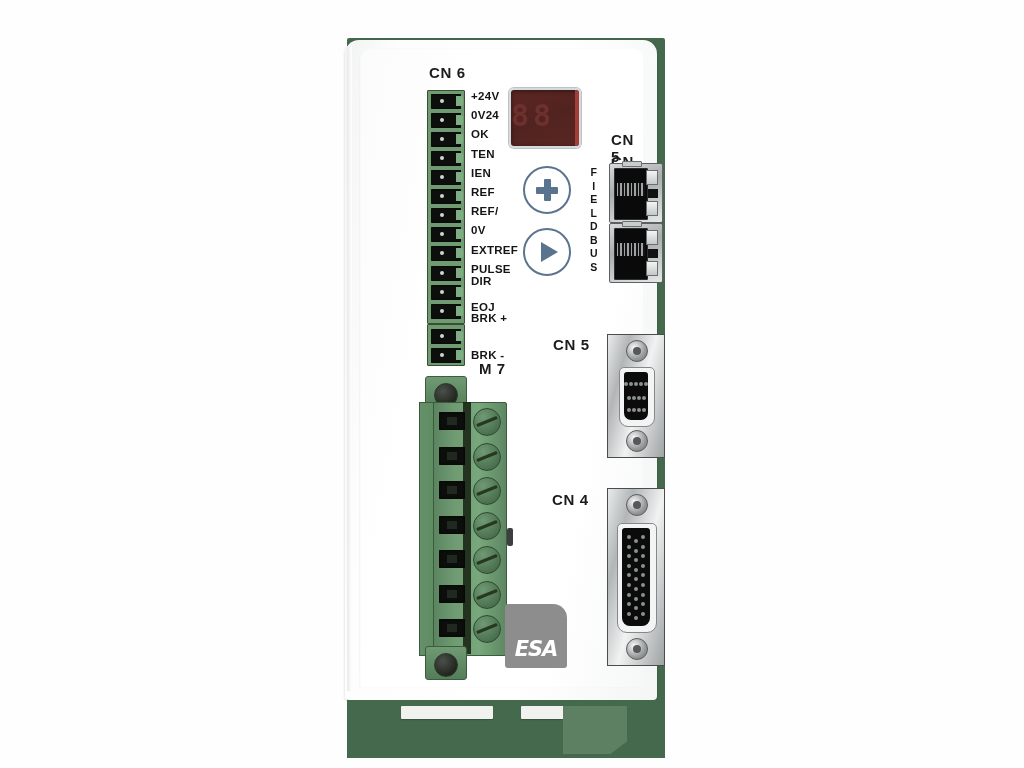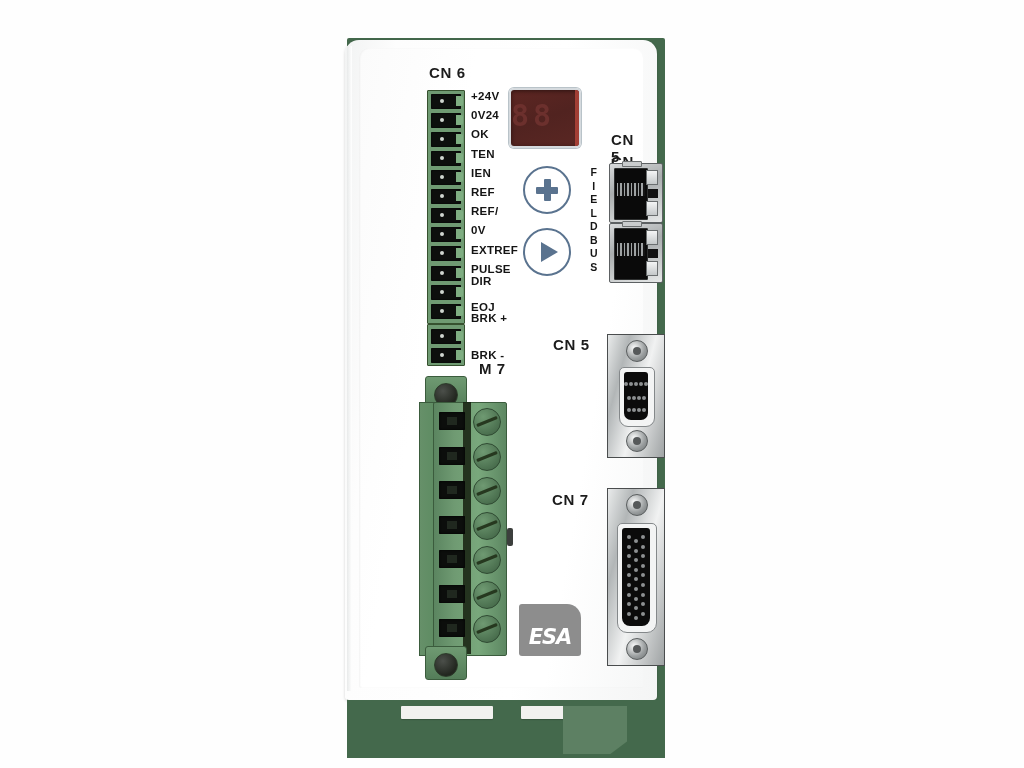--- a/index.html
+++ b/index.html
@@ -232,21 +232,21 @@
   }
   .m1-darkbar{
     position:absolute;left:44px;top:24px;width:8px;height:252px;background:#16200f;opacity:.85;
   }
   .m1-nub{
     position:absolute;left:88px;top:150px;width:6px;height:18px;background:#3c3f3d;border-radius:2px;
   }
 
   
   .esa{
-    position:absolute;left:160px;top:556px;width:62px;height:52px;
+    position:absolute;left:146px;top:556px;width:62px;height:64px;
     background:#8d8d8d;border-radius:3px 14px 3px 3px;
   }
   .esa-text{
     position:absolute;left:0;bottom:7px;width:62px;text-align:center;
     font-size:21px;font-weight:bold;color:#ffffff;font-style:italic;
     letter-spacing:-1px;font-family:"DejaVu Sans", sans-serif;
   }
 </style>
 </head>
 <body>
@@ -354,21 +354,21 @@
             <div class="pin" style="left: 12.5px; top: 24px;"></div>
             <div class="pin" style="left: 17.5px; top: 24px;"></div>
             <div class="pin" style="left: 2.5px; top: 36px;"></div>
             <div class="pin" style="left: 7.5px; top: 36px;"></div>
             <div class="pin" style="left: 12.5px; top: 36px;"></div>
             <div class="pin" style="left: 17.5px; top: 36px;"></div>
           </div>
         <div class="screw b"></div>
       </div>
 
-      <div class="lbl lbl-cn4">CN 7</div>
+      <div class="lbl lbl-cn4">CN 4</div>
       <div class="dsub dsub-cn4">
         <div class="screw t"></div>
         <div class="shellring cn4ring"></div>
         <div class="cav cn4cav" id="cn4-cav">
             <div class="pin" style="left: 5px; top: 7px;"></div>
             <div class="pin" style="left: 5px; top: 16.6px;"></div>
             <div class="pin" style="left: 5px; top: 26.2px;"></div>
             <div class="pin" style="left: 5px; top: 35.8px;"></div>
             <div class="pin" style="left: 5px; top: 45.4px;"></div>
             <div class="pin" style="left: 5px; top: 55px;"></div>

